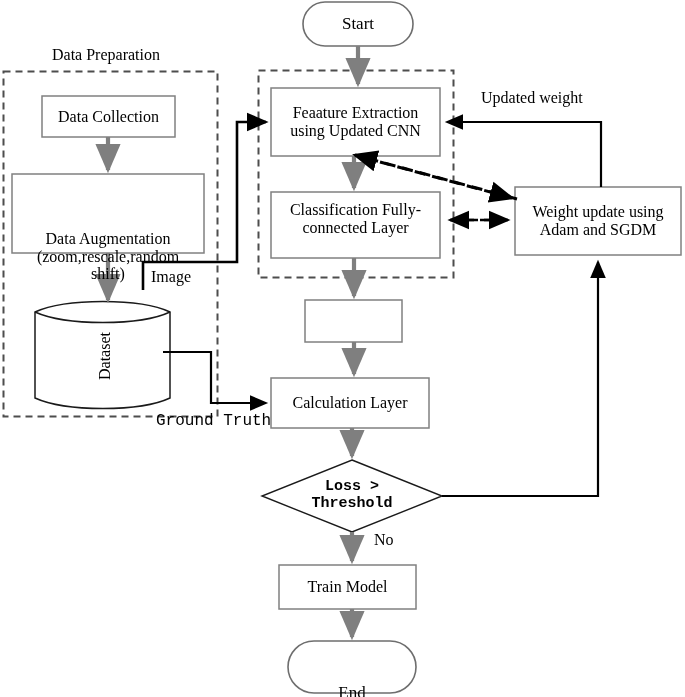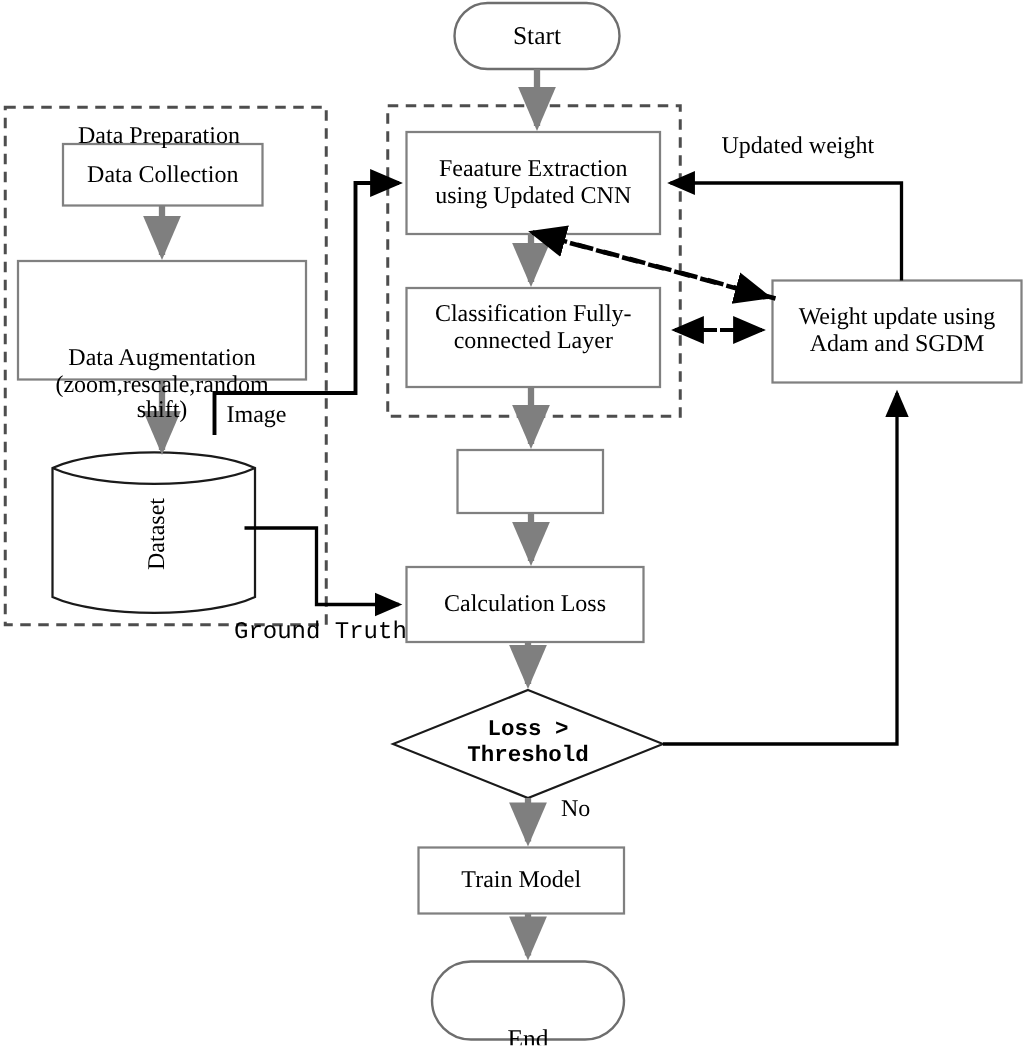--- a/index.html
+++ b/index.html
@@ -40,21 +40,20 @@
     position: absolute;
     color: #000000;
     font-size: 16px;
     white-space: nowrap;
   }
   .section-title {
     position: absolute;
     color: #000000;
     font-size: 16px;
     white-space: nowrap;
-    margin-top: 36px;
   }
   .vert-label {
     position: absolute;
     color: #000000;
     font-size: 16px;
     white-space: nowrap;
     transform-origin: 0 0;
     transform: rotate(-90deg);
   }
 </style>
@@ -158,21 +157,21 @@
     <span>Feaature Extraction</span>
     <span>using Updated CNN</span>
   </div>
 
   <div class="node-label fs-16" style="left:271px; top:192px; width:169px; height:54px; flex-direction:column;">
     <span>Classification Fully-</span>
     <span>connected Layer</span>
   </div>
 
 
-  <div class="node-label fs-16" style="left:271px; top:378px; width:158px; height:50px;">Calculation Loss</div>
+  <div class="node-label fs-16" style="left:271px; top:378px; width:158px; height:50px;">Calculation Layer</div>
 
   <div class="node-label fs-15 bold" style="left:292px; top:466px; width:120px; height:60px; flex-direction:column;">
     <span>Loss &gt;</span>
     <span>Threshold</span>
   </div>
 
   <div class="node-label fs-16" style="left:279px; top:565px; width:137px; height:44px;">Train Model</div>
 
   <div class="node-label fs-17" style="left:288px; top:671px; width:128px; height:44px;">End</div>
 

